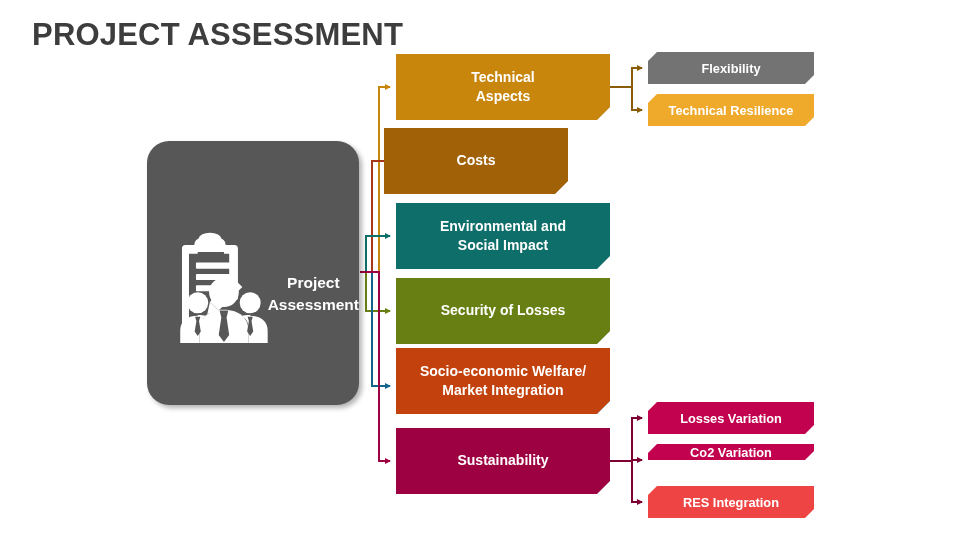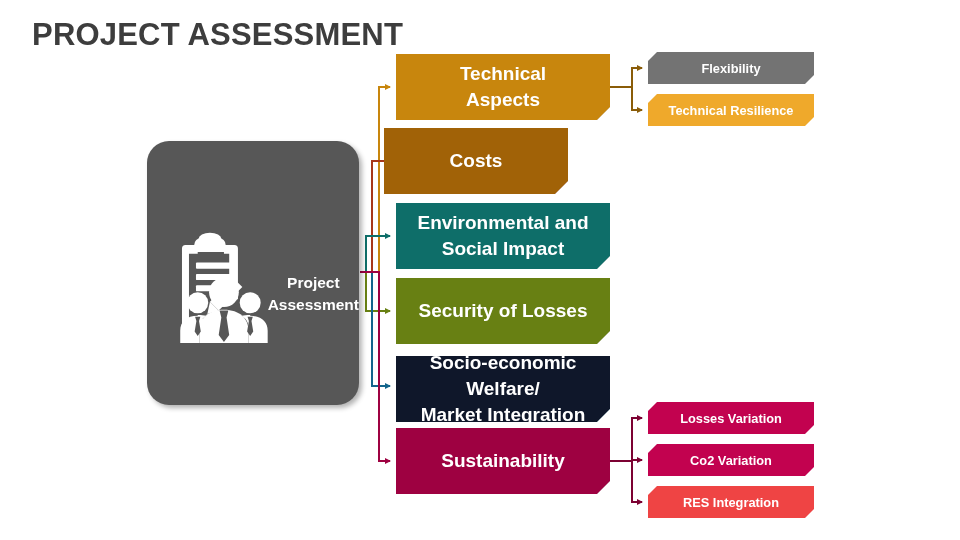--- a/index.html
+++ b/index.html
@@ -77,21 +77,21 @@
   }
 
   
   .cat-box {
     position: absolute;
     box-sizing: border-box;
     display: flex;
     align-items: center;
     justify-content: center;
     color: #ffffff;
-    font-size: 19px;
+    font-size: 14px;
     font-weight: bold;
     line-height: 1.38;
     text-align: center;
     white-space: pre-line;
     
     clip-path: polygon(0 0, 100% 0, 100% calc(100% - 13px), calc(100% - 13px) 100%, 0 100%);
     filter: drop-shadow(2.5px 2.5px 2.5px rgba(0,0,0,0.38));
   }
   .cat-fold {
     position: absolute;
@@ -197,33 +197,33 @@
 Assessment</div>
   </div>
 
   <div id="boxes-layer">
       <div class="cat-box" style="left: 396px; top: 54px; width: 214px; height: 66px; background: rgb(200, 134, 13);"><span>Technical
 Aspects</span><span class="cat-fold" style="background: rgb(138, 92, 8);"></span></div>
       <div class="cat-box" style="left: 384px; top: 128px; width: 184px; height: 66px; background: #a16207;"><span>Costs</span><span class="cat-fold" style="background: rgb(114, 36, 16);"></span></div>
       <div class="cat-box" style="left: 396px; top: 203px; width: 214px; height: 66px; background: rgb(14, 110, 105);"><span>Environmental and
 Social Impact</span><span class="cat-fold" style="background: rgb(9, 75, 71);"></span></div>
       <div class="cat-box" style="left: 396px; top: 278px; width: 214px; height: 66px; background: rgb(104, 128, 19);"><span>Security of Losses</span><span class="cat-fold" style="background: rgb(71, 87, 12);"></span></div>
-      <div class="cat-box" style="left: 396px; top: 356px; width: 214px; height: 66px; background: #0f172a;"><span>Socio-economic Welfare/
+      <div class="cat-box" style="left: 396px; top: 348px; width: 214px; height: 66px; background: #c2410c;"><span>Socio-economic Welfare/
 Market Integration</span><span class="cat-fold" style="background: rgb(12, 69, 96);"></span></div>
       <div class="cat-box" style="left: 396px; top: 428px; width: 214px; height: 66px; background: rgb(158, 1, 65);"><span>Sustainability</span><span class="cat-fold" style="background: rgb(108, 1, 44);"></span></div>
       <div class="sub-box" style="left: 648px; top: 52px; width: 166px; height: 32px; background: #737373;">
         <span>Flexibility</span>
       </div>
       <div class="sub-box" style="left: 648px; top: 94px; width: 166px; height: 32px; background: rgb(239, 169, 43); text-align: right;">
         <span>Technical Resilience</span>
       </div>
       <div class="sub-box" style="left: 648px; top: 402px; width: 166px; height: 32px; background: rgb(194, 2, 79);">
         <span>Losses Variation</span>
       </div>
-      <div class="sub-box" style="left: 648px; top: 444px; width: 166px; height: 32px; background: rgb(194, 2, 79);">
+      <div class="sub-box" style="left: 648px; top: 444px; width: 166px; height: 16px; background: rgb(194, 2, 79);">
         <span>Co2 Variation</span>
       </div>
       <div class="sub-box" style="left: 648px; top: 486px; width: 166px; height: 32px; background: #ef4444;">
         <span>RES Integration</span>
       </div>
     </div>
 
 </div>
 
 </body></html>

